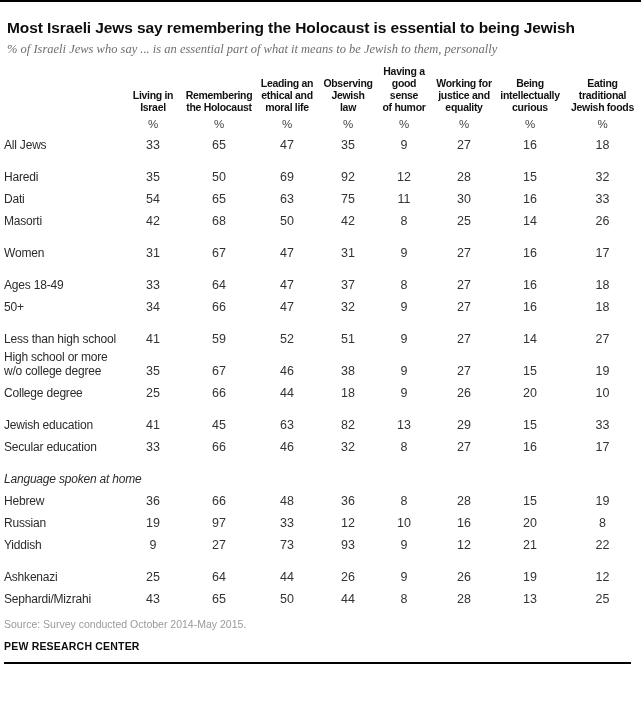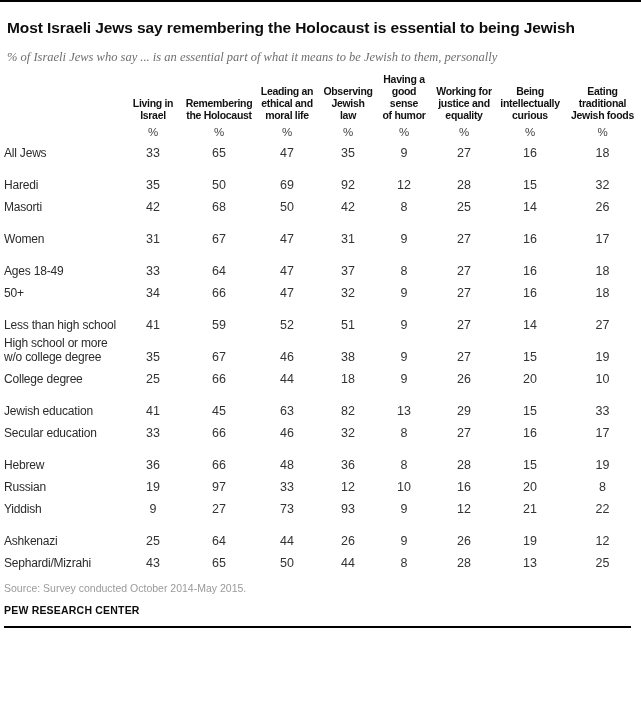--- a/index.html
+++ b/index.html
@@ -5,21 +5,21 @@
   html,body { margin:0; padding:0; }
   body {
     width:641px; height:703px; overflow:hidden;
     background:#ffffff; color:#333;
     font-family:"Liberation Sans", sans-serif;
     -webkit-font-smoothing:antialiased;
   }
   .top-rule { height:2px; background:#000; }
   .head { padding:16px 10px 0 7px; }
   .title { font-size:15.5px; line-height:1.25; font-weight:bold; color:#0d0d0d; letter-spacing:-0.1px; }
-  .subtitle { font-family:"Liberation Serif", serif; font-style:italic; font-size:12.5px; color:#6e6e6e; margin-top:13px; }
+  .subtitle { font-family:"Liberation Serif", serif; font-style:italic; font-size:12.5px; color:#6e6e6e; margin-top:5px; }
 
   table { border-collapse:collapse; width:641px; margin-top:9px; }
   th, td { padding:0; font-weight:normal; }
   thead th.col-h {
     font-size:10.5px; font-weight:bold; color:#111; text-align:center;
     vertical-align:bottom; white-space:pre-line; line-height:1.13;
     letter-spacing:-0.3px; padding:0 1px;
   }
   thead th.unit { font-size:11.5px; color:#454545; text-align:center; height:20px; vertical-align:middle; }
   thead th.corner { width:122px; }
@@ -119,20 +119,31 @@
         <td class="val">35</td>
         <td class="val">50</td>
         <td class="val">69</td>
         <td class="val">92</td>
         <td class="val">12</td>
         <td class="val">28</td>
         <td class="val">15</td>
         <td class="val">32</td>
       </tr>
       <tr class="data-row">
+        <th class="rlabel">Dati</th>
+        <td class="val">54</td>
+        <td class="val">65</td>
+        <td class="val">63</td>
+        <td class="val">75</td>
+        <td class="val">11</td>
+        <td class="val">30</td>
+        <td class="val">16</td>
+        <td class="val">33</td>
+      </tr>
+      <tr class="data-row">
         <th class="rlabel">Masorti</th>
         <td class="val">42</td>
         <td class="val">68</td>
         <td class="val">50</td>
         <td class="val">42</td>
         <td class="val">8</td>
         <td class="val">25</td>
         <td class="val">14</td>
         <td class="val">26</td>
       </tr>
@@ -233,20 +244,23 @@
         <td class="val">32</td>
         <td class="val">8</td>
         <td class="val">27</td>
         <td class="val">16</td>
         <td class="val">17</td>
       </tr>
       <tr class="spacer">
         <td colspan="9"></td>
       </tr>
       <tr class="data-row">
+        <td class="section-label" colspan="9">Language spoken at home</td>
+      </tr>
+      <tr class="data-row">
         <th class="rlabel">Hebrew</th>
         <td class="val">36</td>
         <td class="val">66</td>
         <td class="val">48</td>
         <td class="val">36</td>
         <td class="val">8</td>
         <td class="val">28</td>
         <td class="val">15</td>
         <td class="val">19</td>
       </tr>

